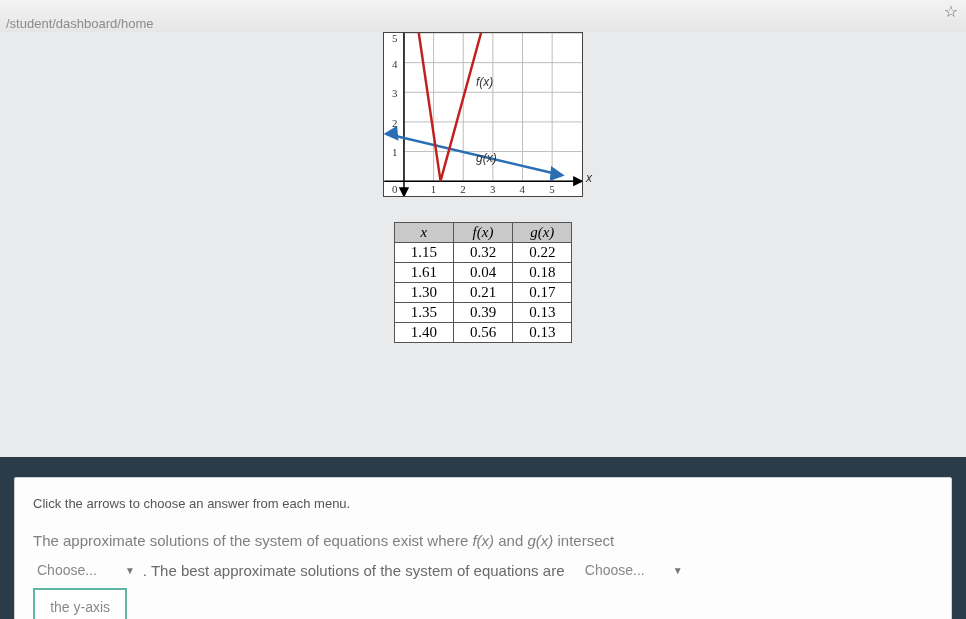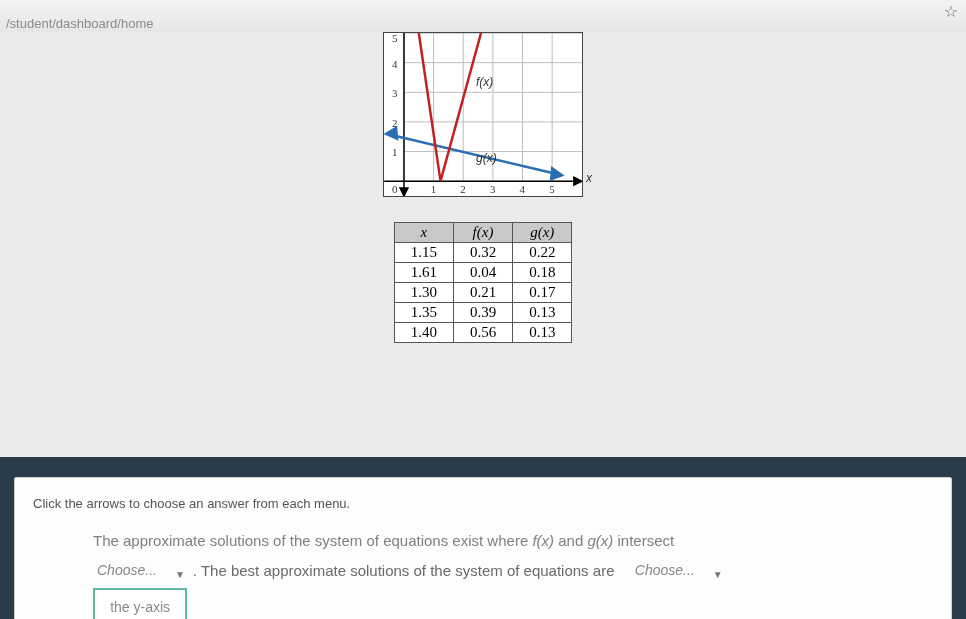--- a/index.html
+++ b/index.html
@@ -26,31 +26,31 @@
     font-family: "Times New Roman", serif;
   }
   table.data th { background:#c9c9c9; font-weight:normal; font-style:italic; }
   .content-lower {
     background:#fdfdfd; margin:20px 14px 0 14px; border:1px solid #d0d0d0; border-radius:2px;
     padding:14px 18px 40px 18px; color:#6a6a6a; font-size:15px; line-height:1.9;
   }
   .instruct { color:#555; margin-bottom:10px; font-size:13px; }
   .question-line { color:#808080; }
   .dropdown {
-    display:inline-flex; align-items:flex-end; color:#888; font-size:14px;
-    padding:0 4px; cursor:pointer; gap:18px;font-style:italic;
+    display:inline-flex; align-items:center; color:#888; font-size:14px;
+    padding:0 4px; cursor:pointer; gap:28px;
   }
   .dropdown .caret { font-size:10px; color:#777; }
   .open-menu {
     border:2px solid #5fb7a6; background:#fff; padding:2px 8px; display:inline-block;
     font-size:14px; color:#888; position:relative; top:4px;
   }
   .open-menu div { padding:2px 4px;text-align:center; }
   .row2 { display:flex; align-items:flex-start; gap:4px; flex-wrap:wrap; margin-top:2px;}
-  .indent { margin-left:60px; }
+  .indent { }
 </style>
 </head>
 <body>
 
 <div class="browser-bar">
   <span>/student/dashboard/home</span>
   <span class="star-icon">☆</span>
 </div>
 
 <div class="content-upper">

